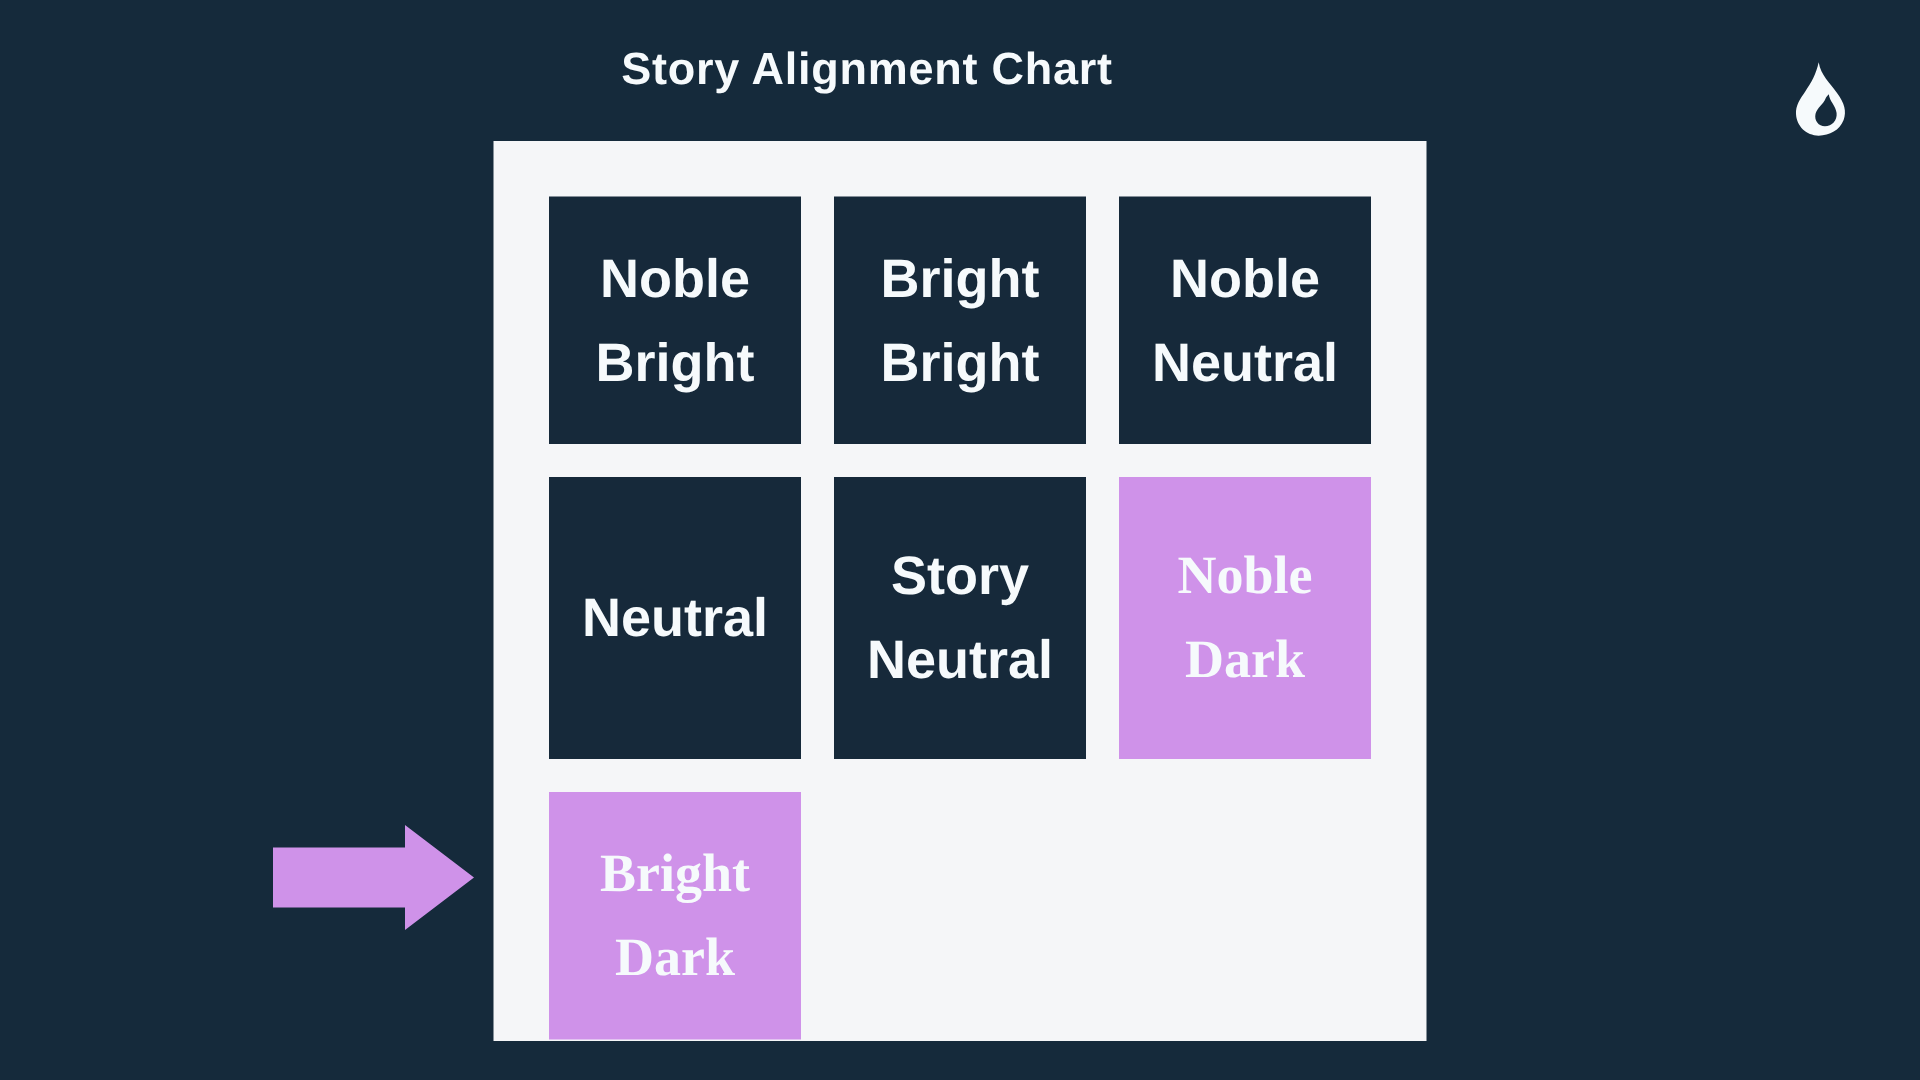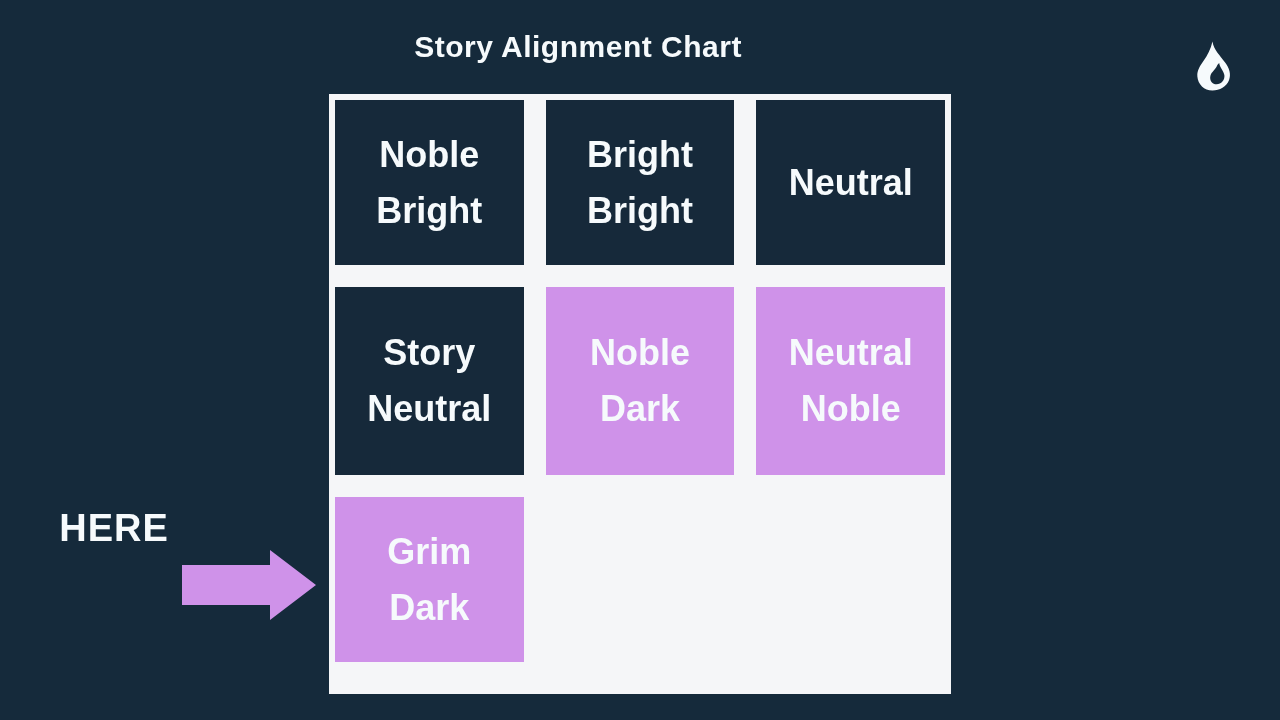--- a/index.html
+++ b/index.html
@@ -30,39 +30,39 @@
   .logo{
     position:absolute;
     top:38px;right:40px;
     width:52px;height:56px;
   }
   .grid-panel{
     position:absolute;
     left:329px;top:94px;
     width:622px;height:600px;
     background:var(--panel);
-    padding:6px;
+    padding:37px;
     display:grid;
     grid-template-columns:repeat(3,1fr);
     grid-template-rows:165px 188px 165px;
     gap:22px;
   }
   .cell{
     background:var(--cell);
     color:var(--text);
     display:flex;
     align-items:center;
     justify-content:center;
     text-align:center;
     font-size:36px;
     font-weight:700;
     line-height:1.55;
     padding:0 14px;
   }
-  .cell.highlight{ background:var(--highlight); }
+  .cell.highlight{ background:var(--highlight);font-family:Liberation Serif, serif; }
   .marker{
     position:absolute;
     left:38px;top:500px;
     width:152px;
     text-align:center;
     color:var(--text);
     font-size:38px;
     font-weight:700;
     line-height:57px;
     letter-spacing:1px;
@@ -79,26 +79,25 @@
 <div class="title">Story Alignment Chart</div>
 
 <svg class="logo" viewBox="0 0 100 100" aria-hidden="true">
   <path fill="#f6fafc" d="M47,3 C50,20 61,29 71,43 C80,55 83,66 79,77 C74,90 61,97 47,97 C31,97 19,85 18,70 C17,58 24,49 30,40 C37,30 44,18 47,3 Z"></path>
   <path fill="#152a3b" d="M60,44 C61,53 69,59 70,68 C71,78 64,85 55,85 C47,85 41,78 43,69 C45,61 53,57 56,49 C57,47 59,45 60,44 Z"></path>
 </svg>
 
 <div class="grid-panel">
   <div class="cell">Noble Bright</div>
   <div class="cell">Bright Bright</div>
+  <div class="cell">Noble Neutral</div>
   <div class="cell">Neutral</div>
   <div class="cell">Story Neutral</div>
   <div class="cell highlight">Noble Dark</div>
-  <div class="cell highlight">Neutral Noble</div>
-  <div class="cell highlight">Grim Dark</div>
+  <div class="cell highlight">Bright Dark</div>
 </div>
 
 <div class="marker">
-  <div>HERE</div>
 </div>
 
 <svg class="arrow" viewBox="0 0 134 72" aria-hidden="true">
   <polygon fill="#cf92e9" points="0,16 88,16 88,1 134,36 88,71 88,56 0,56"></polygon>
 </svg>
 
 </body></html>

